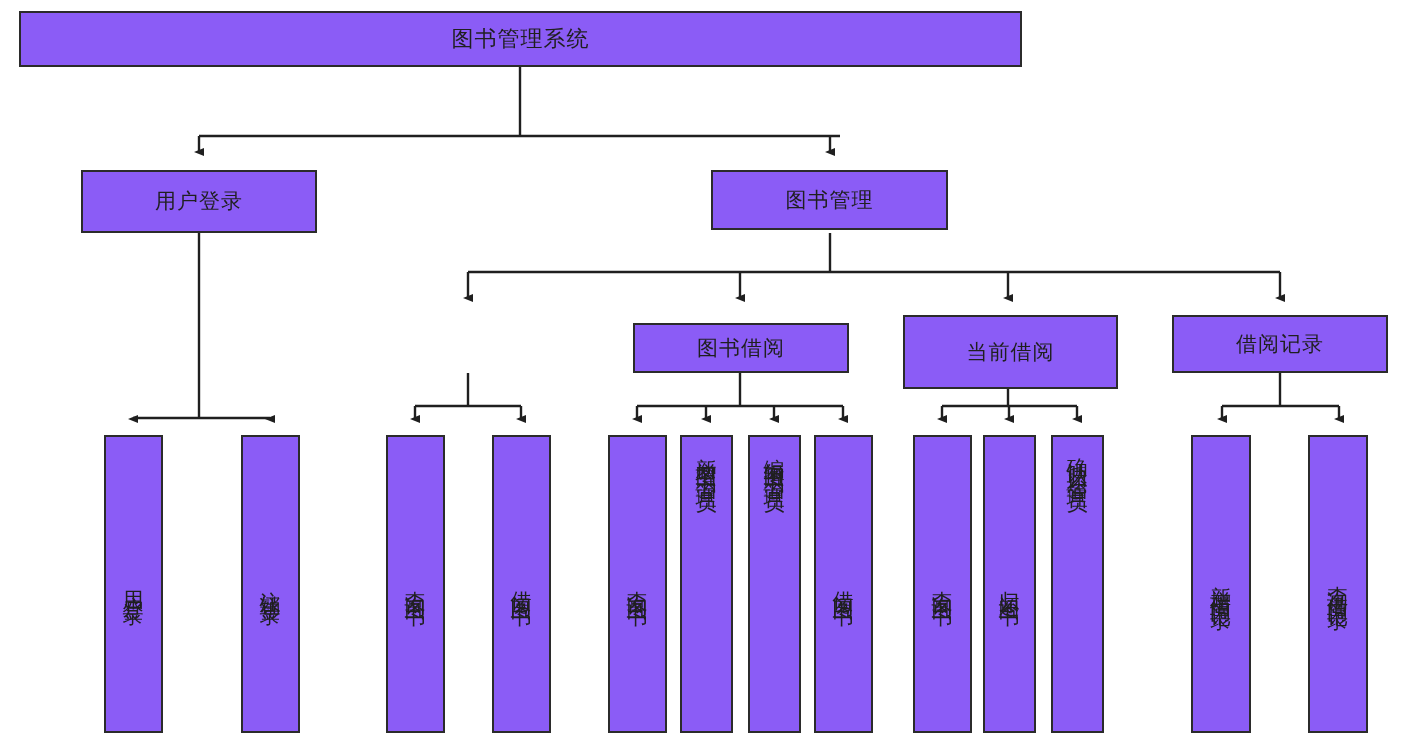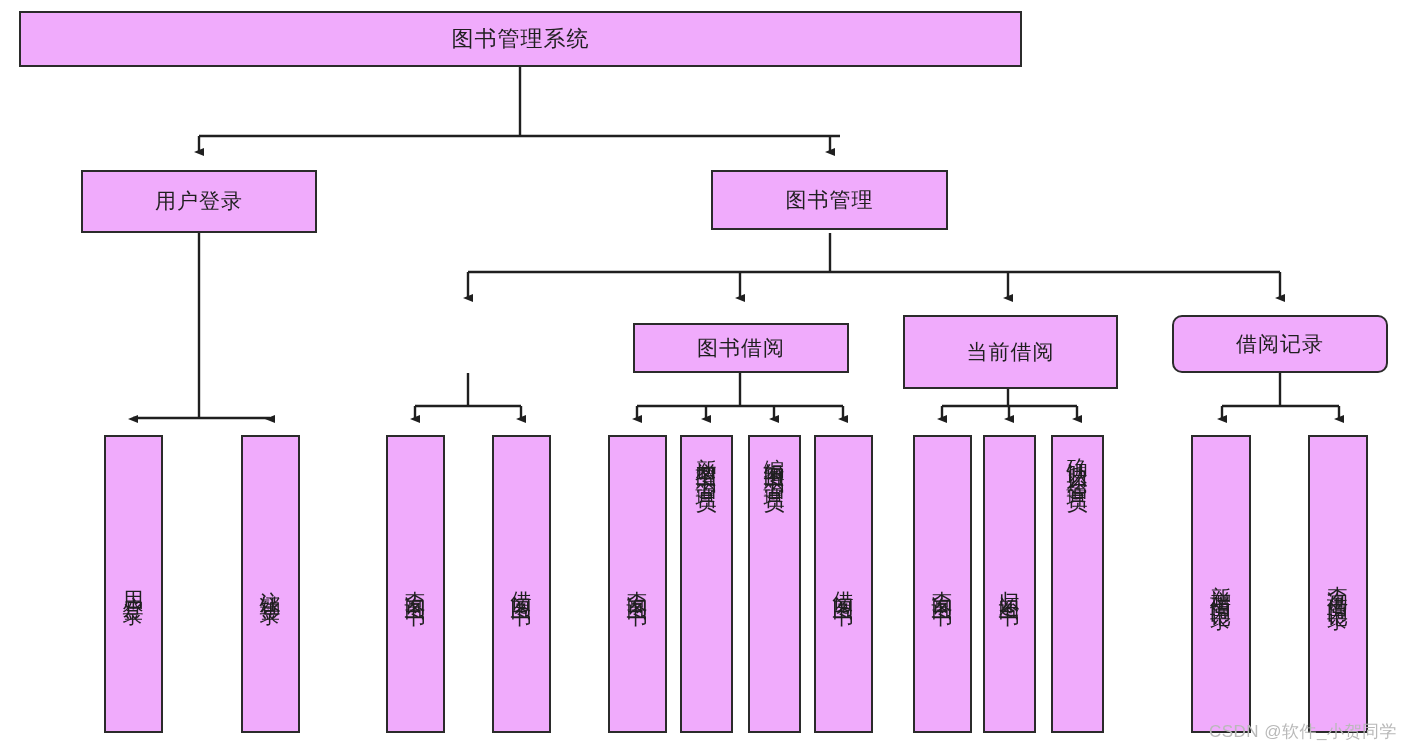--- a/index.html
+++ b/index.html
@@ -14,21 +14,21 @@
   #diagram{
     position:absolute;left:0;top:0;width:1405px;height:747px;
   }
   svg.edges{
     position:absolute;left:0;top:0;width:1405px;height:747px;
     pointer-events:none;
   }
   .node{
     position:absolute;
     box-sizing:border-box;
-    background:#f0abfc;
+    background:#8b5cf6;
     border:2px solid #2b2b2b;
     display:flex;
     align-items:center;
     justify-content:center;
     color:#1a1a1a;
     z-index:2;
   }
   .node .label{
     font-size:21px;
     letter-spacing:1px;
@@ -137,21 +137,21 @@
   <div class="node" style="left:711px;top:170px;width:237px;height:60px;">
     <span class="label">图书管理</span>
   </div>
 
   <div class="node" style="left:633px;top:323px;width:216px;height:50px;">
     <span class="label">图书借阅</span>
   </div>
   <div class="node" style="left:903px;top:315px;width:215px;height:74px;">
     <span class="label">当前借阅</span>
   </div>
-  <div class="node" style="left:1172px;top:315px;width:216px;height:58px;border-radius:10px;">
+  <div class="node" style="left:1172px;top:315px;width:216px;height:58px;">
     <span class="label">借阅记录</span>
   </div>
 
   <div class="node leaf center" style="left:104px;top:435px;width:59px;height:298px;">
     <span class="label">用户登录</span>
   </div>
   <div class="node leaf center" style="left:241px;top:435px;width:59px;height:298px;">
     <span class="label">注销登录</span>
   </div>
 
@@ -185,14 +185,13 @@
     <span class="label">确认归还（管理员）</span>
   </div>
 
   <div class="node leaf center" style="left:1191px;top:435px;width:60px;height:298px;">
     <span class="label">新增借阅记录</span>
   </div>
   <div class="node leaf center" style="left:1308px;top:435px;width:60px;height:298px;">
     <span class="label">查询借阅记录</span>
   </div>
 
-  <div class="watermark">CSDN @软件_小贺同学</div>
 </div>
 
 </body></html>

